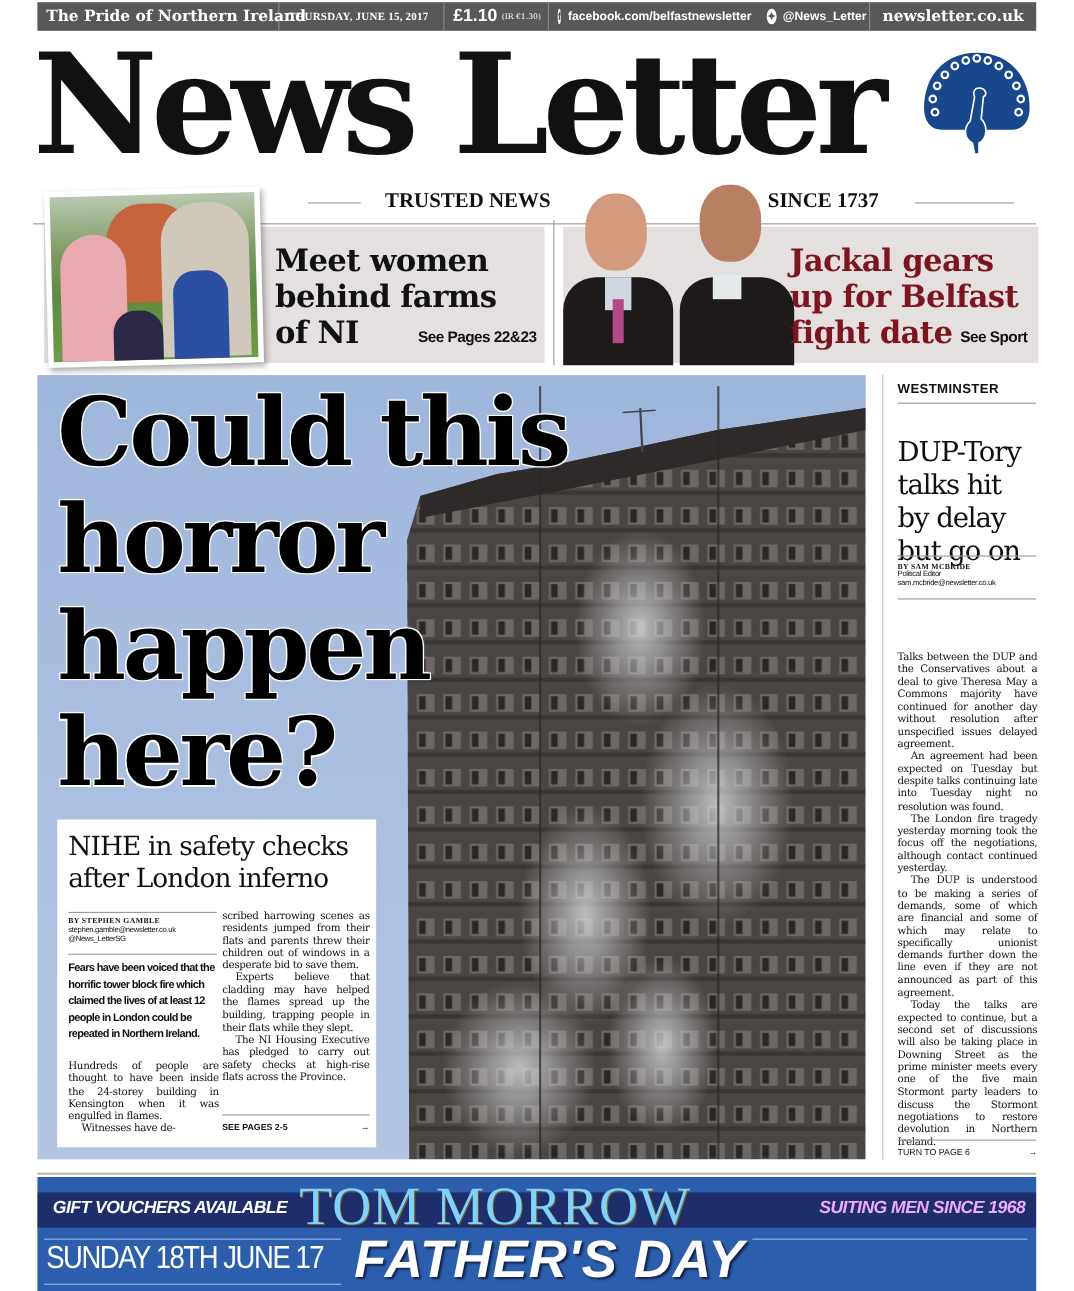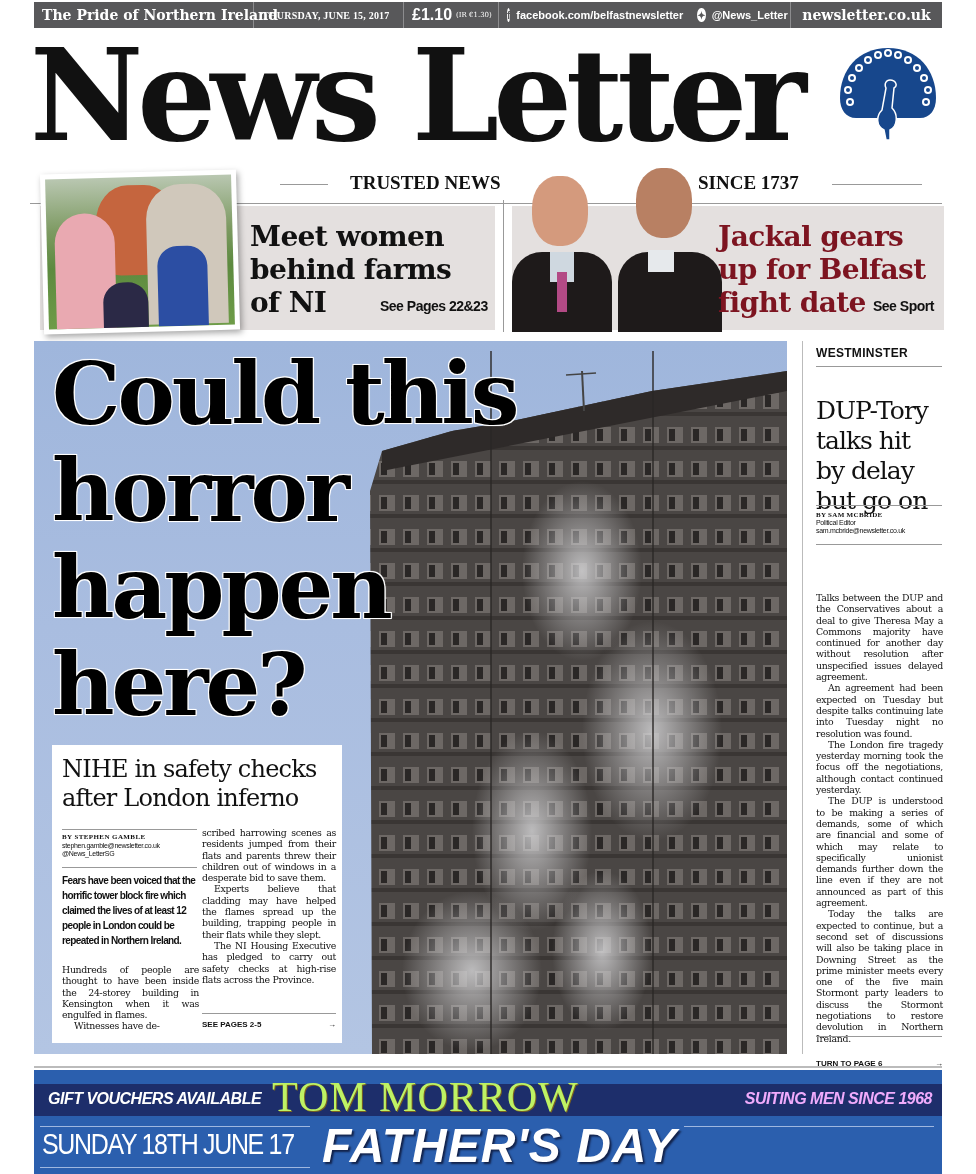--- a/index.html
+++ b/index.html
@@ -78,28 +78,28 @@
   .inset-more { position: absolute; left: 150px; top: 275px; width: 134px; font-family: "Liberation Sans", sans-serif; font-weight: bold; font-size: 8px; display: flex; justify-content: space-between; }
 
   
   .side-vrule { position: absolute; left: 802px; top: 341px; width: 1px; height: 713px; background: #bbb; }
   .side-kicker { position: absolute; left: 816px; top: 346px; font-family: "Liberation Sans", sans-serif; font-weight: bold; font-size: 12px; letter-spacing: 0.3px; }
   .side-rule { position: absolute; left: 816px; width: 126px; height: 1px; background: #999; }
   .side-head { position: absolute; left: 816px; top: 396px; font-family: "DejaVu Serif", serif; font-size: 25px; line-height: 30px; letter-spacing: -1px; color: #111; }
   .side-byname { position: absolute; left: 816px; top: 511px; font-family: "Liberation Serif", serif; font-weight: bold; font-size: 7px; letter-spacing: 0.3px; }
   .side-bysub { position: absolute; left: 816px; top: 519px; font-family: "Liberation Sans", sans-serif; font-size: 7px; line-height: 8px; letter-spacing: -0.3px; }
   .side-body { position: absolute; left: 816px; top: 592px; width: 127px; }
-  .side-more { position: absolute; left: 816px; top: 1043px; width: 127px; font-family: "Liberation Sans", sans-serif; font-weight: bold; font-size: 8px; display: flex; justify-content: space-between; margin-top: 16px; }
+  .side-more { position: absolute; left: 816px; top: 1043px; width: 127px; font-family: "Liberation Sans", sans-serif; font-weight: normal; font-size: 8px; display: flex; justify-content: space-between; }
 
   
   .ad-rule { position: absolute; left: 34px; top: 1066px; width: 908px; height: 2px; background: #bbb; }
   .ad { position: absolute; left: 34px; top: 1070px; width: 908px; height: 104px; background: #2b5fae; overflow: hidden; }
   .ad .band { position: absolute; left: 0; top: 14px; width: 100%; height: 32px; background: #1d2e6b; }
   .ad .gift { position: absolute; left: 14px; top: 20px; font-family: "Liberation Sans", sans-serif; font-weight: bold; font-style: italic; font-size: 16px; color: #fff; letter-spacing: -0.5px; }
-  .ad .brand { position: absolute; left: 238px; top: 0px; font-family: "Liberation Serif", serif; font-size: 42px; line-height: 54px; color: #bef264; letter-spacing: 1px; text-shadow: 1px 1px 0 #7a6220; }
+  .ad .brand { position: absolute; left: 238px; top: 0px; font-family: "Liberation Serif", serif; font-size: 49px; line-height: 54px; color: #7dd3fc; letter-spacing: 1px; text-shadow: 1px 1px 0 #7a6220; }
   .ad .suiting { position: absolute; right: 10px; top: 20px; font-family: "Liberation Sans", sans-serif; font-weight: bold; font-style: italic; font-size: 16px; color: #f0abfc; letter-spacing: -0.5px; }
   .ad .line1 { position: absolute; left: 6px; top: 56px; width: 270px; height: 1px; background: #9fb7e0; }
   .ad .line2 { position: absolute; left: 6px; top: 97px; width: 270px; height: 1px; background: #9fb7e0; }
   .ad .line3 { position: absolute; left: 650px; top: 56px; width: 250px; height: 1px; background: #9fb7e0; }
   .ad .sunday { position: absolute; left: 8px; top: 58px; font-family: "Liberation Sans", sans-serif; font-size: 29px; color: #fff; letter-spacing: -1.5px; transform: scaleX(0.86); transform-origin: left; }
   .ad .fday { position: absolute; left: 288px; top: 48px; font-family: "Liberation Sans", sans-serif; font-weight: bold; font-style: italic; font-size: 48px; color: #fff; letter-spacing: 1px; text-shadow: 2px 2px 2px #12224a; }
   .ad .branches { position: absolute; left: 654px; top: 62px; display: flex; }
   .ad .branch { padding: 0 6px; border-left: 1px solid #fff; color: #fff; font-family: "Liberation Sans", sans-serif; }
   .ad .branch:first-child { border-left: none; padding-left: 0; }
   .ad .branch .n { font-size: 15px; line-height: 18px; }

